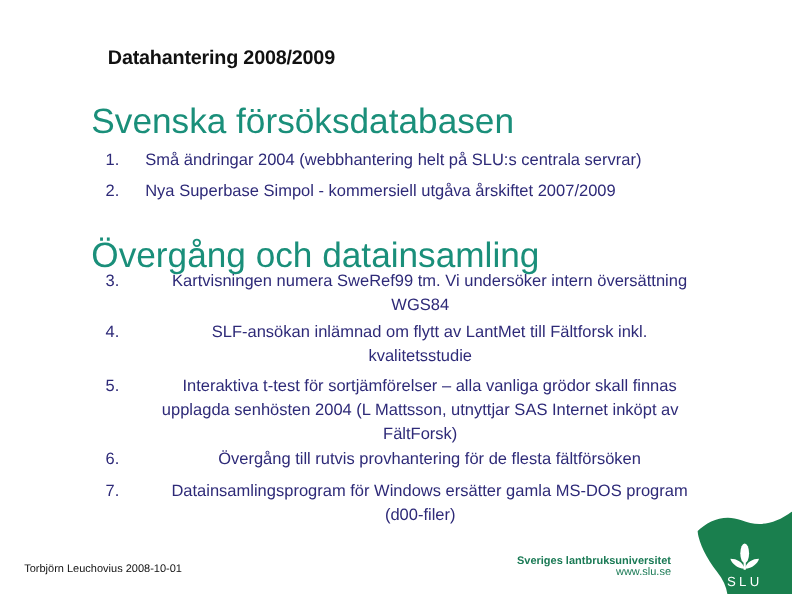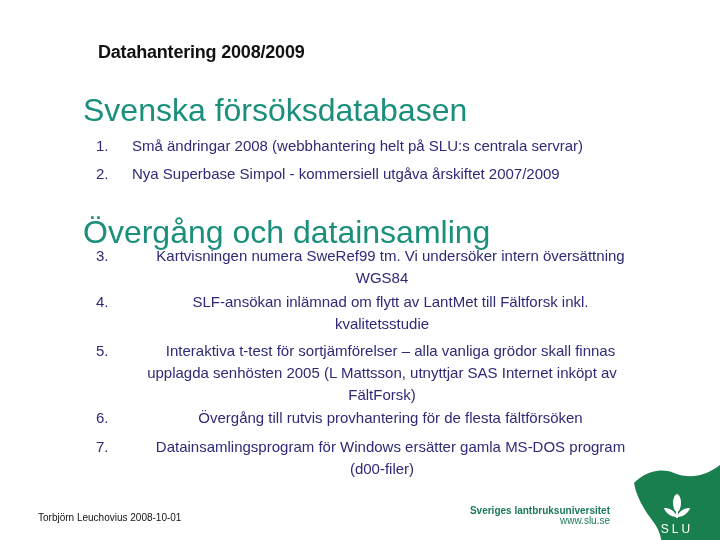--- a/index.html
+++ b/index.html
@@ -5,54 +5,54 @@
   html, body { margin:0; padding:0; }
   body { width:720px; height:540px; background:#ffffff; position:relative; overflow:hidden; font-family:"Liberation Sans", sans-serif; }
   .title { position:absolute; left:98px; top:42px; font-size:18px; font-weight:bold; color:#111111; letter-spacing:-0.2px; }
   .heading { position:absolute; left:83px; font-size:32px; color:#1a8f7a; }
   .h1 { top:92px; }
   .h2 { top:214px; }
   .item { position:absolute; left:96px; font-size:15px; color:#2e2a78; line-height:22px; }
   .num { position:absolute; left:0; top:0; }
   .txt { position:absolute; left:36px; top:0; white-space:nowrap; }
   .txt2 { position:absolute; left:36px; top:0; width:500px; text-indent:17px;text-align:center; }
-  .footer-left { position:absolute; left:38px; top:512px; font-size:10px; color:#111; }
+  .footer-left { position:absolute; left:22px; top:512px; font-size:10px; color:#111; }
   .slu-name { position:absolute; right:110px; top:505px; font-size:10px; font-weight:bold; color:#1a7a55; }
   .slu-url { position:absolute; right:110px; top:515px; font-size:10px; color:#1a7a55; }
   .logo { position:absolute; left:634px; top:465px; width:86px; height:100px; }
 </style>
 </head>
 <body>
 
 <div class="title">Datahantering 2008/2009</div>
 
 <div class="heading h1">Svenska försöksdatabasen</div>
 
 <div class="item" style="top:135px;">
   <span class="num">1.</span>
-  <span class="txt">Små  ändringar 2008 (webbhantering helt på SLU:s centrala servrar)</span>
+  <span class="txt">Små  ändringar 2004 (webbhantering helt på SLU:s centrala servrar)</span>
 </div>
 <div class="item" style="top:163px;">
   <span class="num">2.</span>
   <span class="txt">Nya Superbase Simpol - kommersiell utgåva årskiftet 2007/2009</span>
 </div>
 
 <div class="heading h2">Övergång och datainsamling</div>
 
 <div class="item" style="top:245px;">
   <span class="num">3.</span>
   <span class="txt2">Kartvisningen numera SweRef99 tm. Vi undersöker intern översättning WGS84</span>
 </div>
 <div class="item" style="top:291px;">
   <span class="num">4.</span>
   <span class="txt2">SLF-ansökan inlämnad om flytt av LantMet till Fältforsk inkl. kvalitetsstudie</span>
 </div>
 <div class="item" style="top:340px;">
   <span class="num">5.</span>
-  <span class="txt2">Interaktiva t-test för sortjämförelser – alla vanliga grödor skall finnas upplagda senhösten 2005 (L Mattsson, utnyttjar SAS Internet inköpt av FältForsk)</span>
+  <span class="txt2">Interaktiva t-test för sortjämförelser – alla vanliga grödor skall finnas upplagda senhösten 2004 (L Mattsson, utnyttjar SAS Internet inköpt av FältForsk)</span>
 </div>
 <div class="item" style="top:407px;">
   <span class="num">6.</span>
   <span class="txt2">Övergång till rutvis provhantering för de flesta fältförsöken</span>
 </div>
 <div class="item" style="top:436px;">
   <span class="num">7.</span>
   <span class="txt2">Datainsamlingsprogram för Windows ersätter gamla MS-DOS program (d00-filer)</span>
 </div>
 

